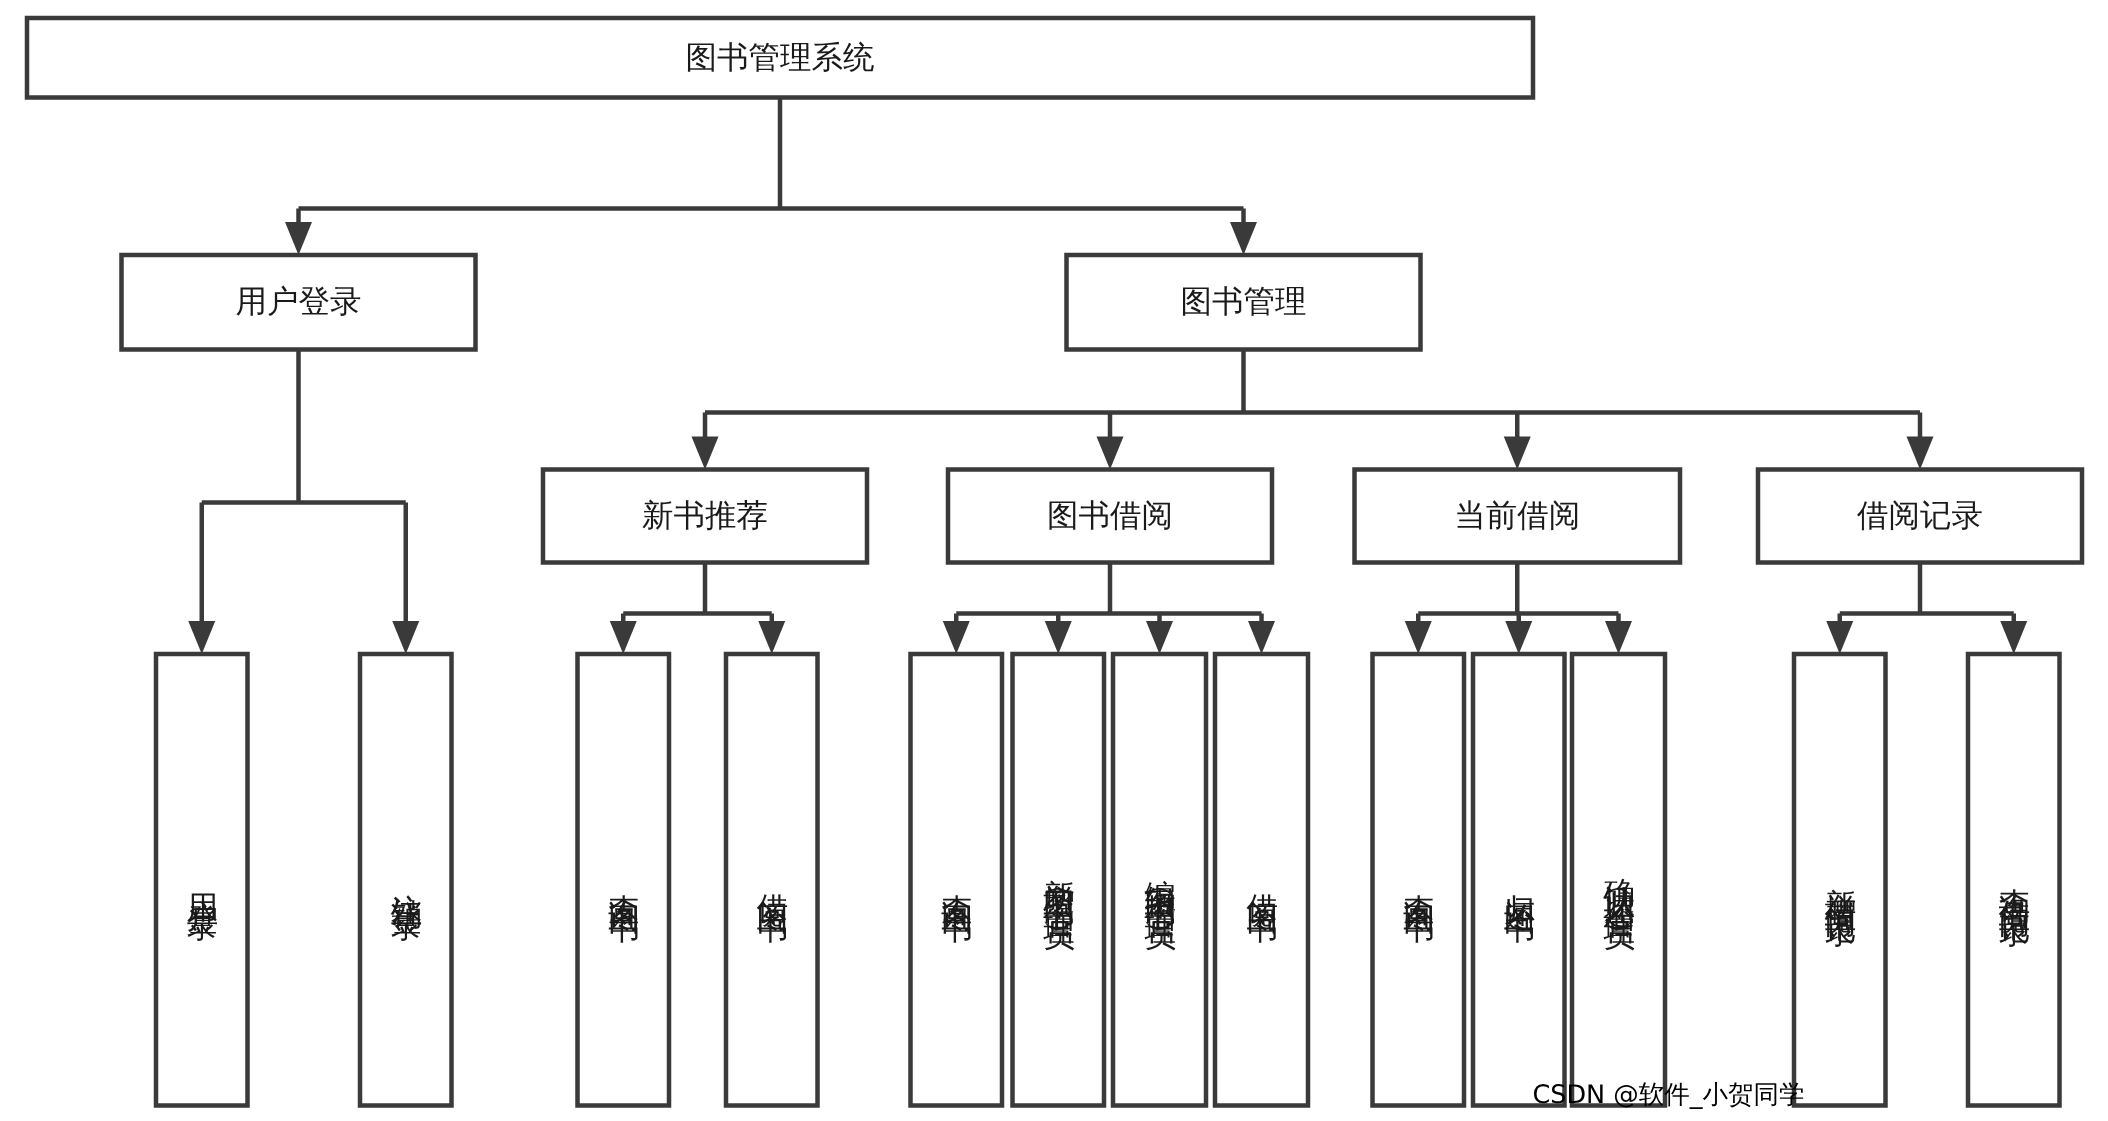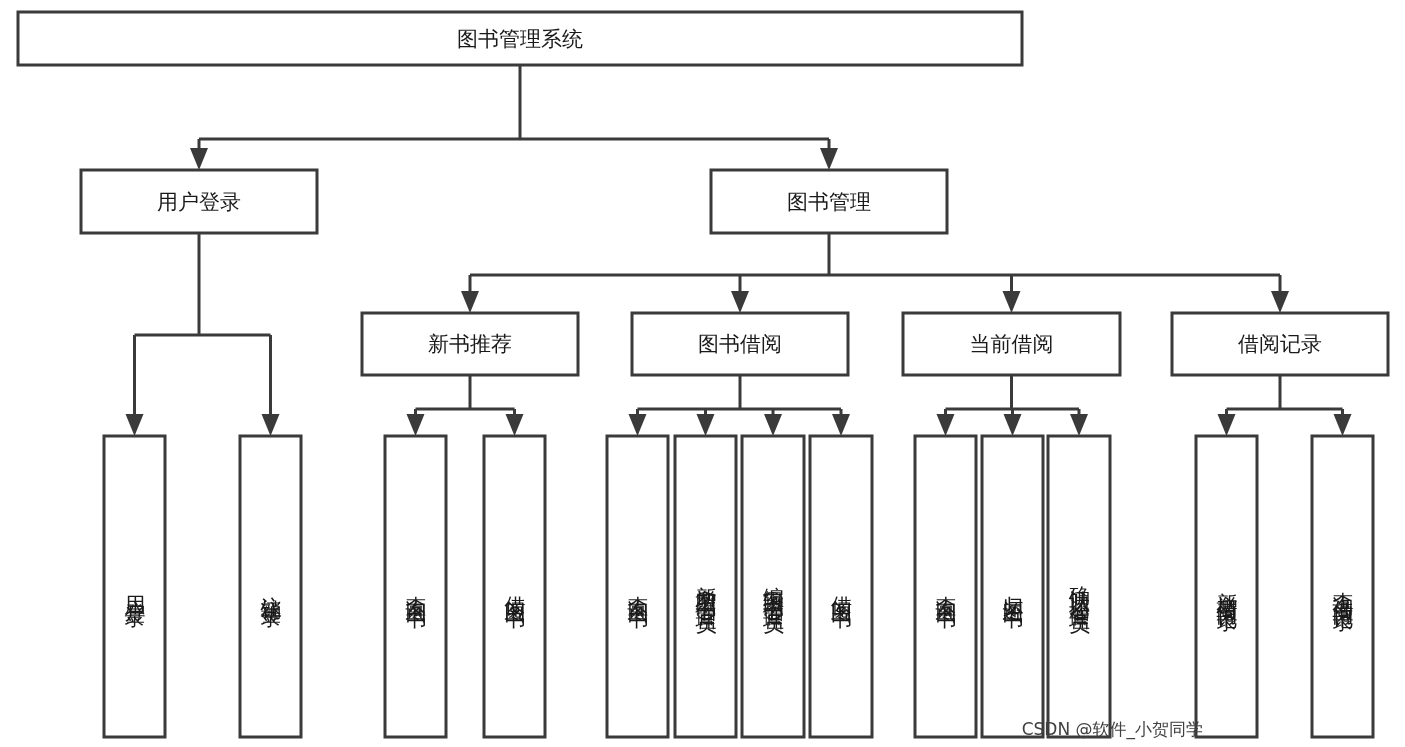--- a/index.html
+++ b/index.html
@@ -67,21 +67,21 @@
     line-height: 1;
     white-space: nowrap;
     pointer-events: none;
   }
   .watermark {
     position: absolute;
     right: 14px;
     bottom: 6px;
     font-family: "DejaVu Sans", "Liberation Sans", sans-serif;
     font-size: 17px;
-    color: #404040;
+    color: #000000;
     white-space: nowrap;
     pointer-events: none;
   }
 </style>
 </head>
 <body>
 
 <div id="diagram-root">
   <svg class="flow" viewBox="0 0 1405 747" xmlns="http://www.w3.org/2000/svg">
     <g id="connectors">

